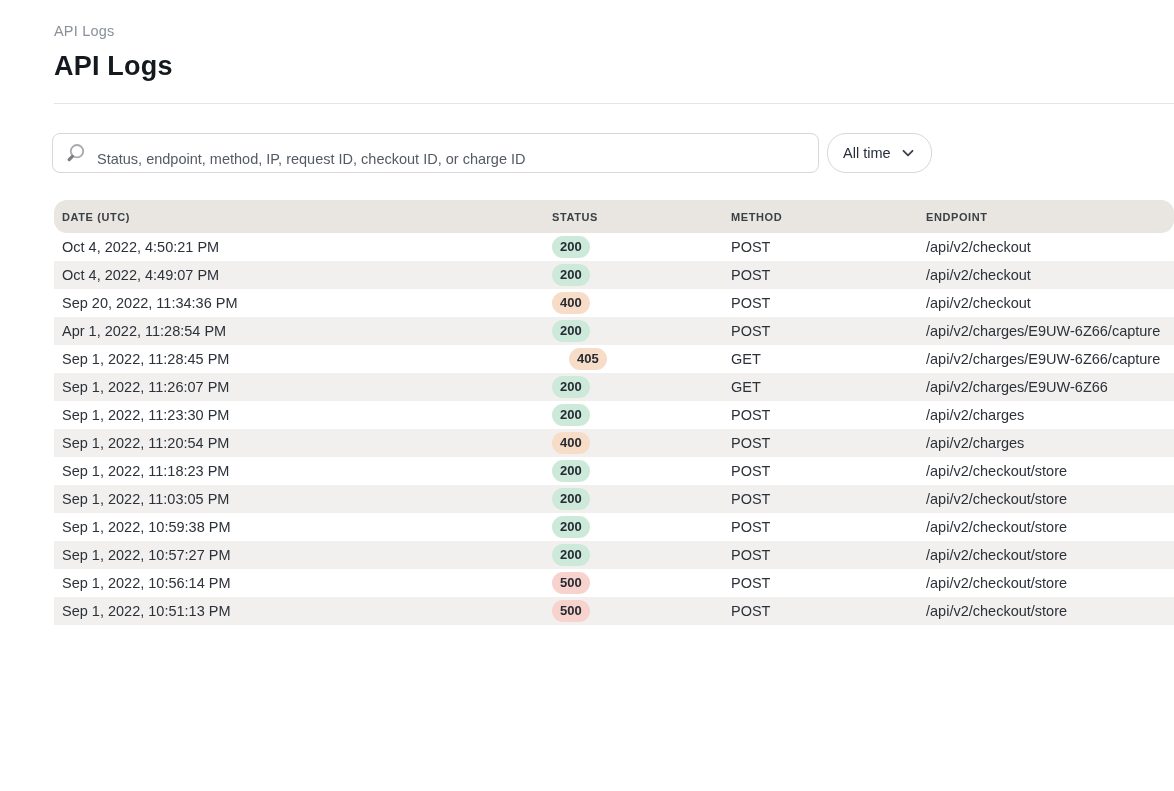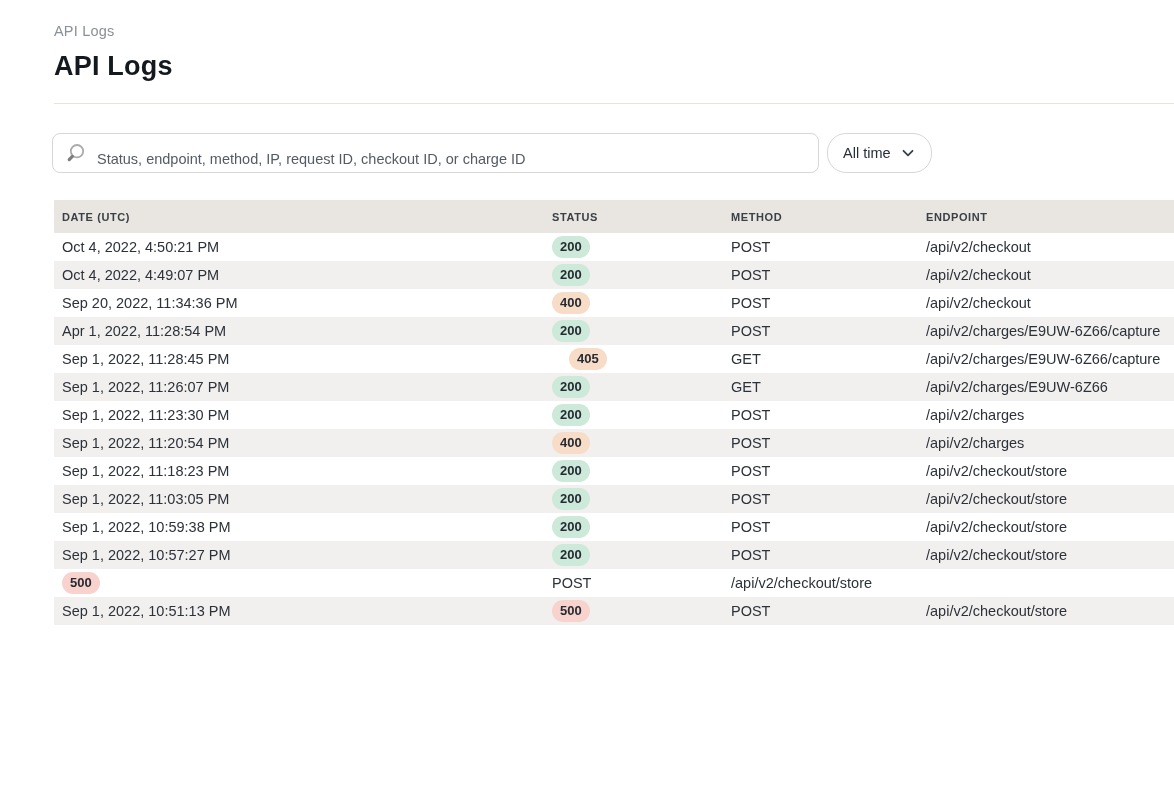--- a/index.html
+++ b/index.html
@@ -76,20 +76,21 @@
   .log-table {
     margin: 27px 0 0 54px;
     width: calc(100% - 54px);
   }
   .thead {
     display: grid;
     grid-template-columns: 490px 179px 195px 1fr;
     background: #e9e5e0;
     height: 33px;
     align-items: center;
+    border-radius: 13px;
   }
   .thead .th {
     font-size: 11px;
     font-weight: 700;
     letter-spacing: 0.6px;
     color: #3a4047;
     text-transform: uppercase;
     padding-left: 8px;
   }
   .tr {
@@ -254,20 +255,21 @@
   <div class="tr">
     <div class="td">Sep 1, 2022, 10:57:27 PM</div>
     <div class="td">
       <span class="status-badge" style="background: rgb(204, 233, 217);">200</span>
     </div>
     <div class="td">POST</div>
     <div class="td">/api/v2/checkout/store</div>
   </div>
 
   <div class="tr">
+    <div class="td">Sep 1, 2022, 10:56:14 PM</div>
     <div class="td">
       <span class="status-badge" style="background: rgb(248, 210, 204);">500</span>
     </div>
     <div class="td">POST</div>
     <div class="td">/api/v2/checkout/store</div>
   </div>
 
   <div class="tr">
     <div class="td">Sep 1, 2022, 10:51:13 PM</div>
     <div class="td">

